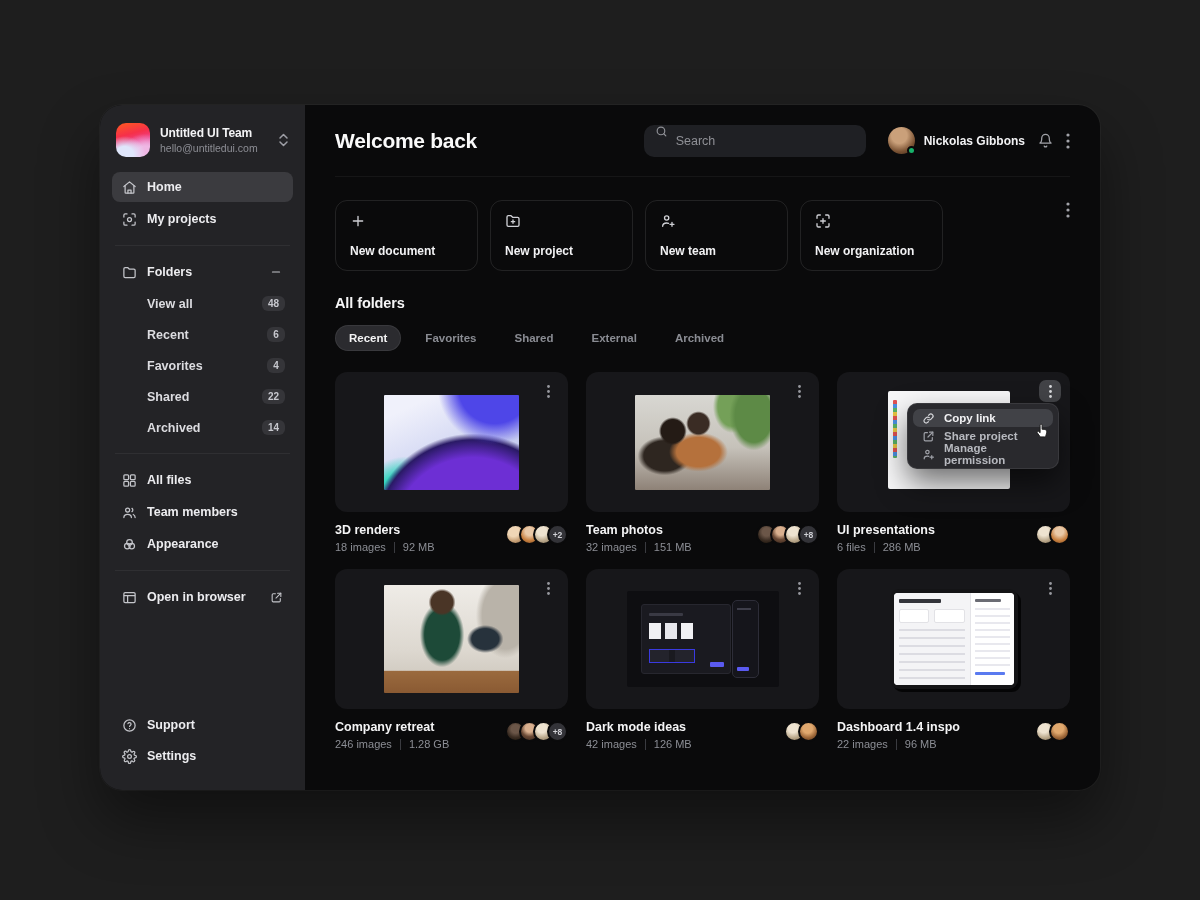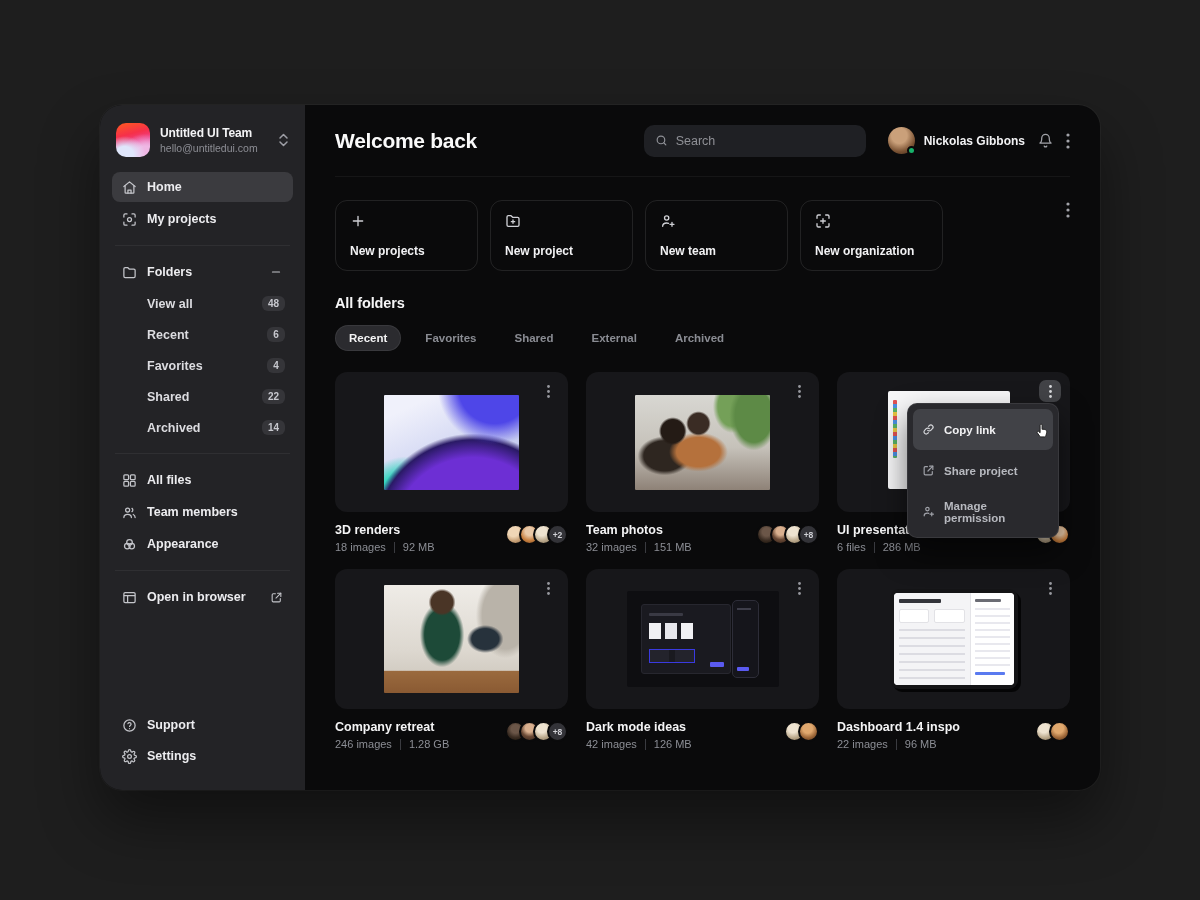--- a/index.html
+++ b/index.html
@@ -40,21 +40,21 @@
     border-radius:6px; padding:2px 6px; min-width:18px; text-align:center; }
 
   .sidebar-bottom { margin-top:auto; }
 
   
   .main { flex:1; min-width:0; padding:0 30px; display:flex; flex-direction:column; overflow:hidden; }
   .main-header { height:72px; flex:none; display:flex; align-items:center;
     border-bottom:1px solid rgba(255,255,255,0.05); }
   .page-title { font-size:21px; font-weight:800; color:#fafafa; letter-spacing:-0.3px; }
   .search-box { margin-left:auto; width:222px; height:32px; background:#1f2024; border-radius:10px;
-    display:flex; align-items:center; gap:8px; padding:0 11px; color:#8f9096; }
+    display:flex; gap:8px; padding:0 11px; color:#8f9096; }
   .search-box input { flex:1; background:transparent; border:none; outline:none; color:#e8e8ea;
     font-size:12.5px; font-family:"Liberation Sans", sans-serif; }
   .search-box input::placeholder { color:#8f9096; }
   .right-cluster { margin-left:22px; display:flex; align-items:center; gap:13px; }
   .user-wrap { display:flex; align-items:center; gap:9px; }
   .avatar-user { position:relative; width:27px; height:27px; border-radius:50%;
     background:radial-gradient(circle at 42% 32%, #caa07a 0 32%, #7a5233 66%, #3a2518 100%); }
   .status-dot { position:absolute; right:-1px; bottom:-1px; width:9px; height:9px; border-radius:50%;
     background:#17b26a; border:2px solid #0a0a0b; }
   .user-name { font-size:12px; font-weight:700; color:#f2f2f4; }
@@ -153,21 +153,21 @@
   .t6-right { width:36%; background:#fff; border-left:1px solid #e4e4e8; padding:6px 4px; }
   .t6-rtitle { width:26px; height:3px; background:#6b6c74; border-radius:1px; }
   .t6-rrows { margin-top:6px; height:60px;
     background:repeating-linear-gradient(180deg, #e8e8ee 0 2px, transparent 2px 7px); }
   .t6-link { margin-top:4px; width:30px; height:3px; background:#5a7af0; border-radius:1px; }
 
   
   .menu { position:absolute; top:31px; right:11px; width:152px; background:#29292d;
     border:1px solid rgba(255,255,255,0.08); border-radius:10px; padding:5px; z-index:5;
     box-shadow:0 14px 30px rgba(0,0,0,0.55); }
-  .menu-item { height:41px; display:flex; align-items:center; gap:9px; padding:0 9px;
+  .menu-item { height:18px; display:flex; align-items:center; gap:9px; padding:0 9px;
     border-radius:7px; font-size:11.5px; font-weight:700; color:#b7b9bf; }
   .menu-item .mi-icon { color:#9fa1a8; display:flex; }
   .menu-item.active { background:#414247; color:#f2f2f4; }
   .menu-item.active .mi-icon { color:#d4d5d9; }
   .cursor { position:absolute; left:197px; top:50px; z-index:6; }
 </style>
 </head>
 <body>
 
 <div class="stage">
@@ -369,21 +369,21 @@
         </div>
       </div>
 
       <div class="quick-row">
         <div class="qa-card">
           <span class="qa-icon">
             <svg width="16" height="16" viewBox="0 0 24 24" fill="none" stroke="currentColor" stroke-width="2" stroke-linecap="round">
                 <path d="M12 5v14M5 12h14"></path>
               </svg>
           </span>
-          <span class="qa-label">New projects</span>
+          <span class="qa-label">New document</span>
         </div>
         <div class="qa-card">
           <span class="qa-icon">
             <svg width="16" height="16" viewBox="0 0 24 24" fill="none" stroke="currentColor" stroke-width="2" stroke-linecap="round" stroke-linejoin="round">
                 <path d="M3 7V6a2 2 0 0 1 2-2h4l2.5 2.5H19a2 2 0 0 1 2 2V18a2 2 0 0 1-2 2H5a2 2 0 0 1-2-2V7z"></path>
                 <path d="M12 10.5v5M9.5 13h5"></path>
               </svg>
           </span>
           <span class="qa-label">New project</span>
         </div>

